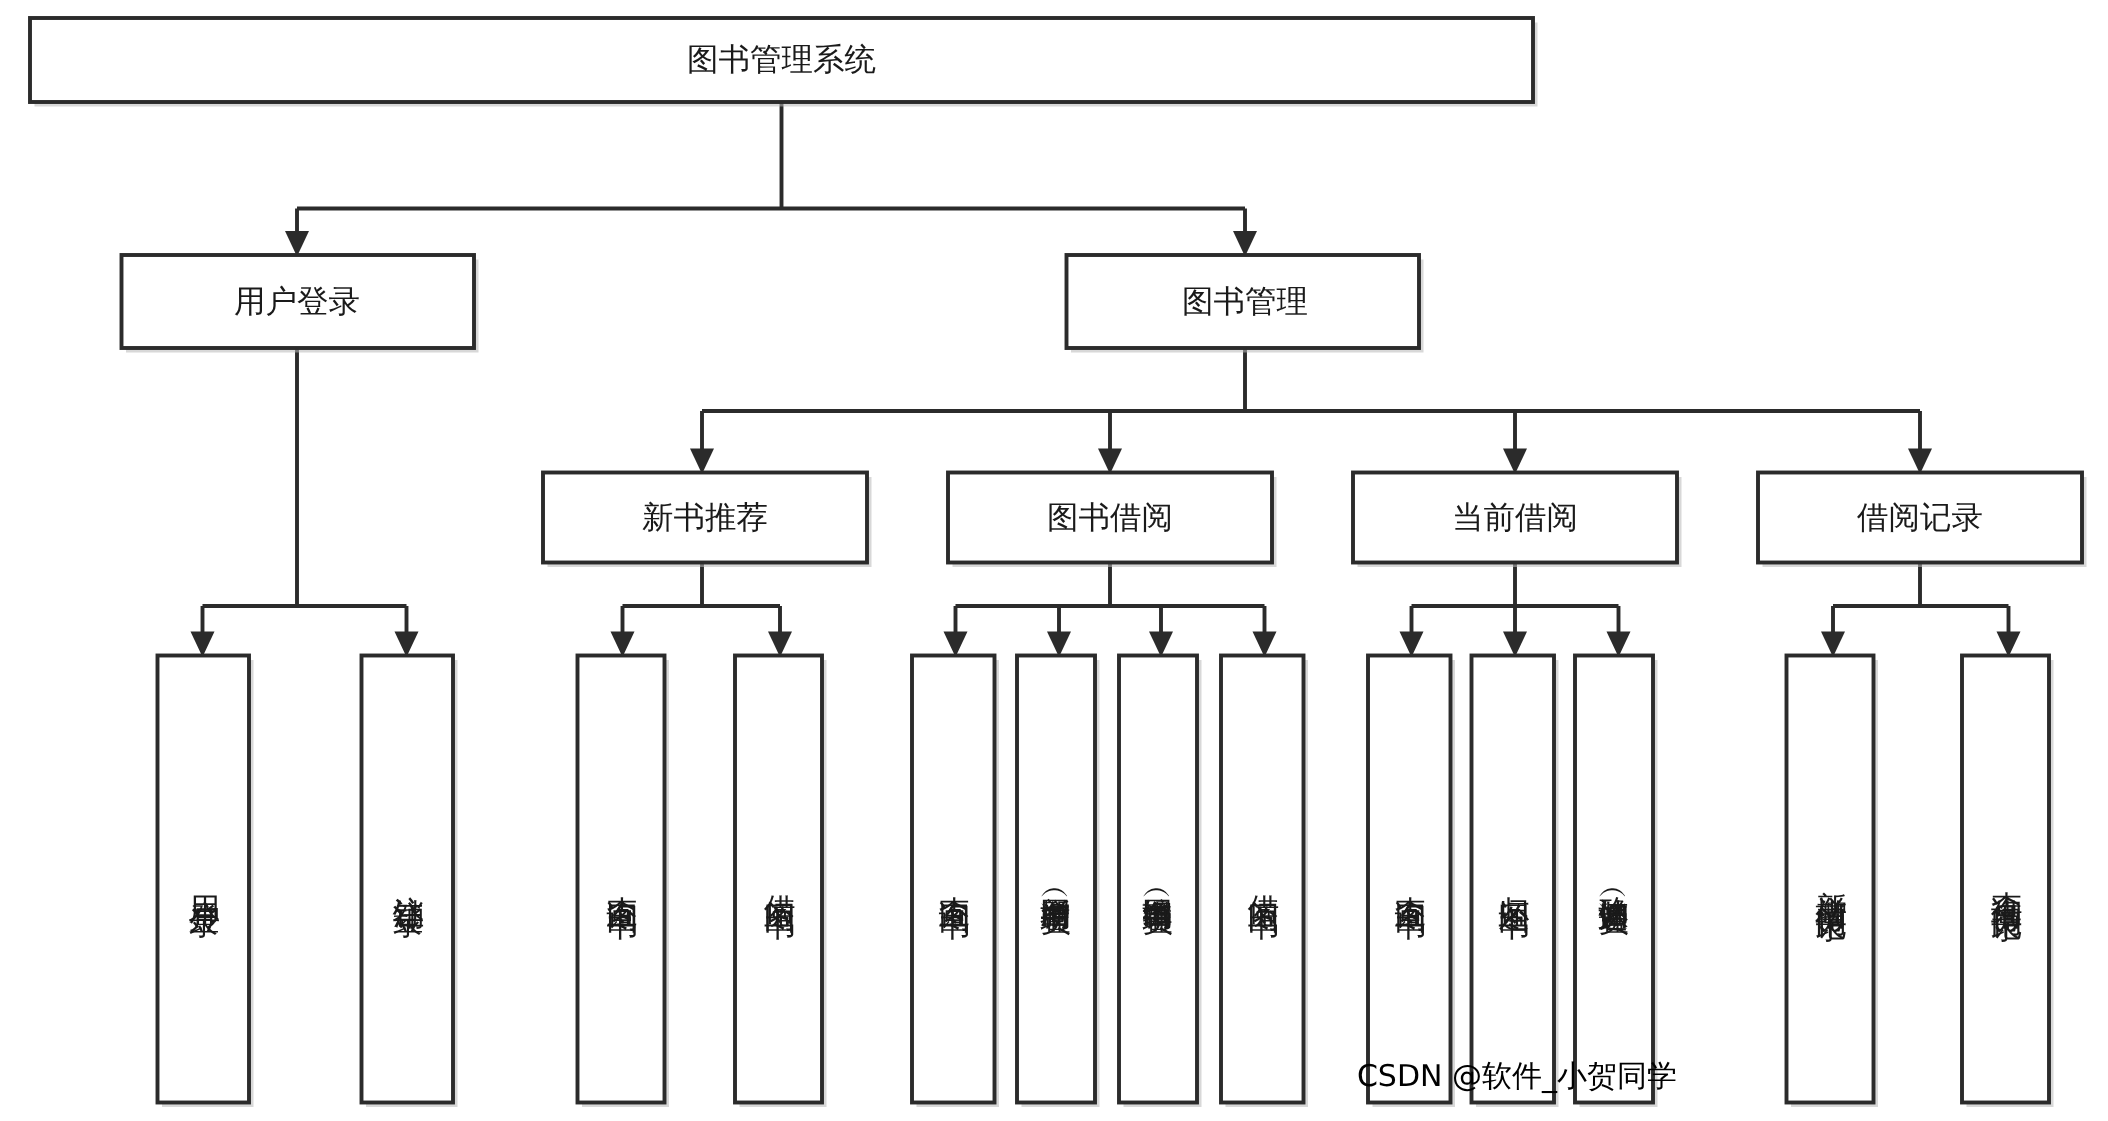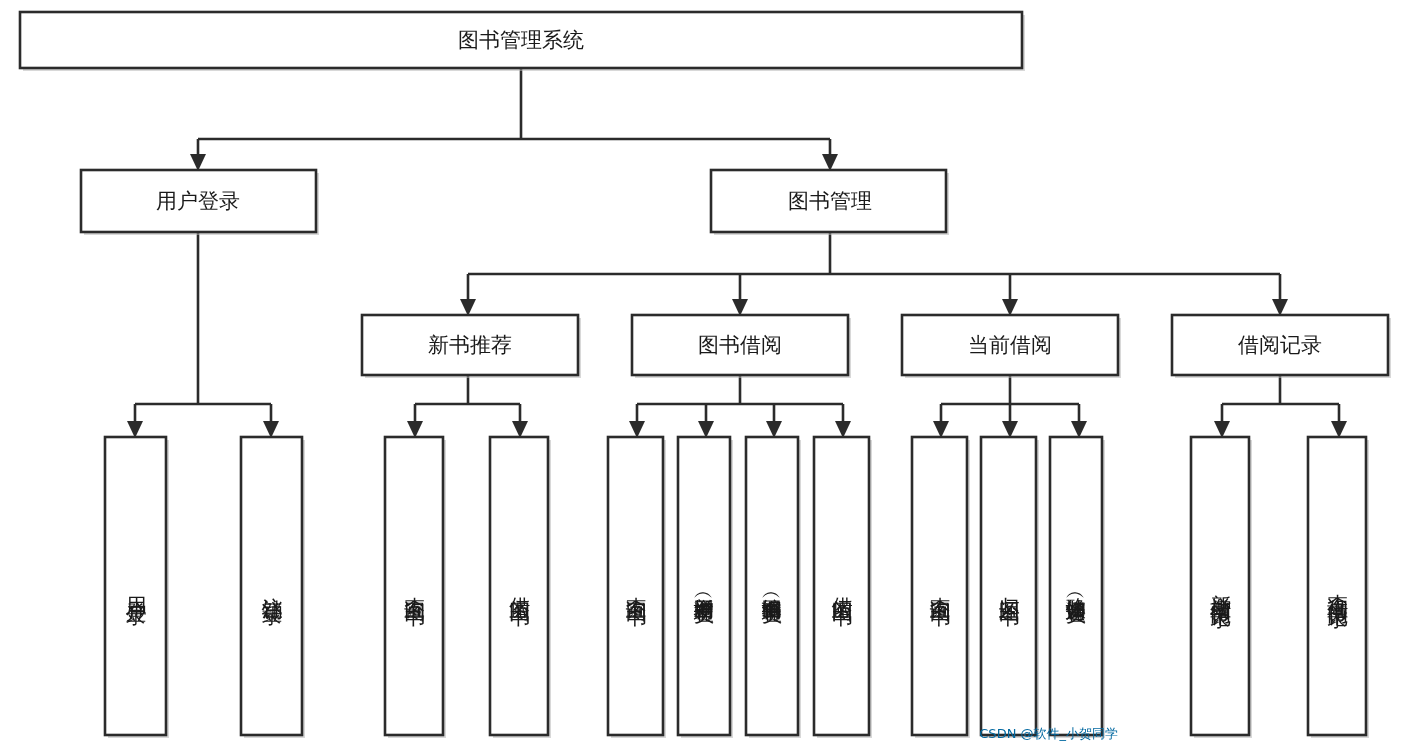--- a/index.html
+++ b/index.html
@@ -66,24 +66,24 @@
     white-space: nowrap;
     pointer-events: none;
   }
   .leaf-label.tight {
     font-size: 20px;
     letter-spacing: 1px;
   }
   .watermark {
     position: absolute;
     right: 8px;
-    bottom: 4px;
-    font-family: "DejaVu Sans", "Liberation Sans", sans-serif;
-    font-size: 13px;
-    color: #0369a1;
+    bottom: 16px;
+    font-family: "DejaVu Sans", "Liberation Sans", sans-serif;
+    font-size: 20px;
+    color: #000000;
     white-space: nowrap;
     user-select: none;
   }
 </style>
 </head>
 <body>
 
 <div id="diagram-root">
 
   <svg id="tree-svg" viewBox="0 0 1405 747">

